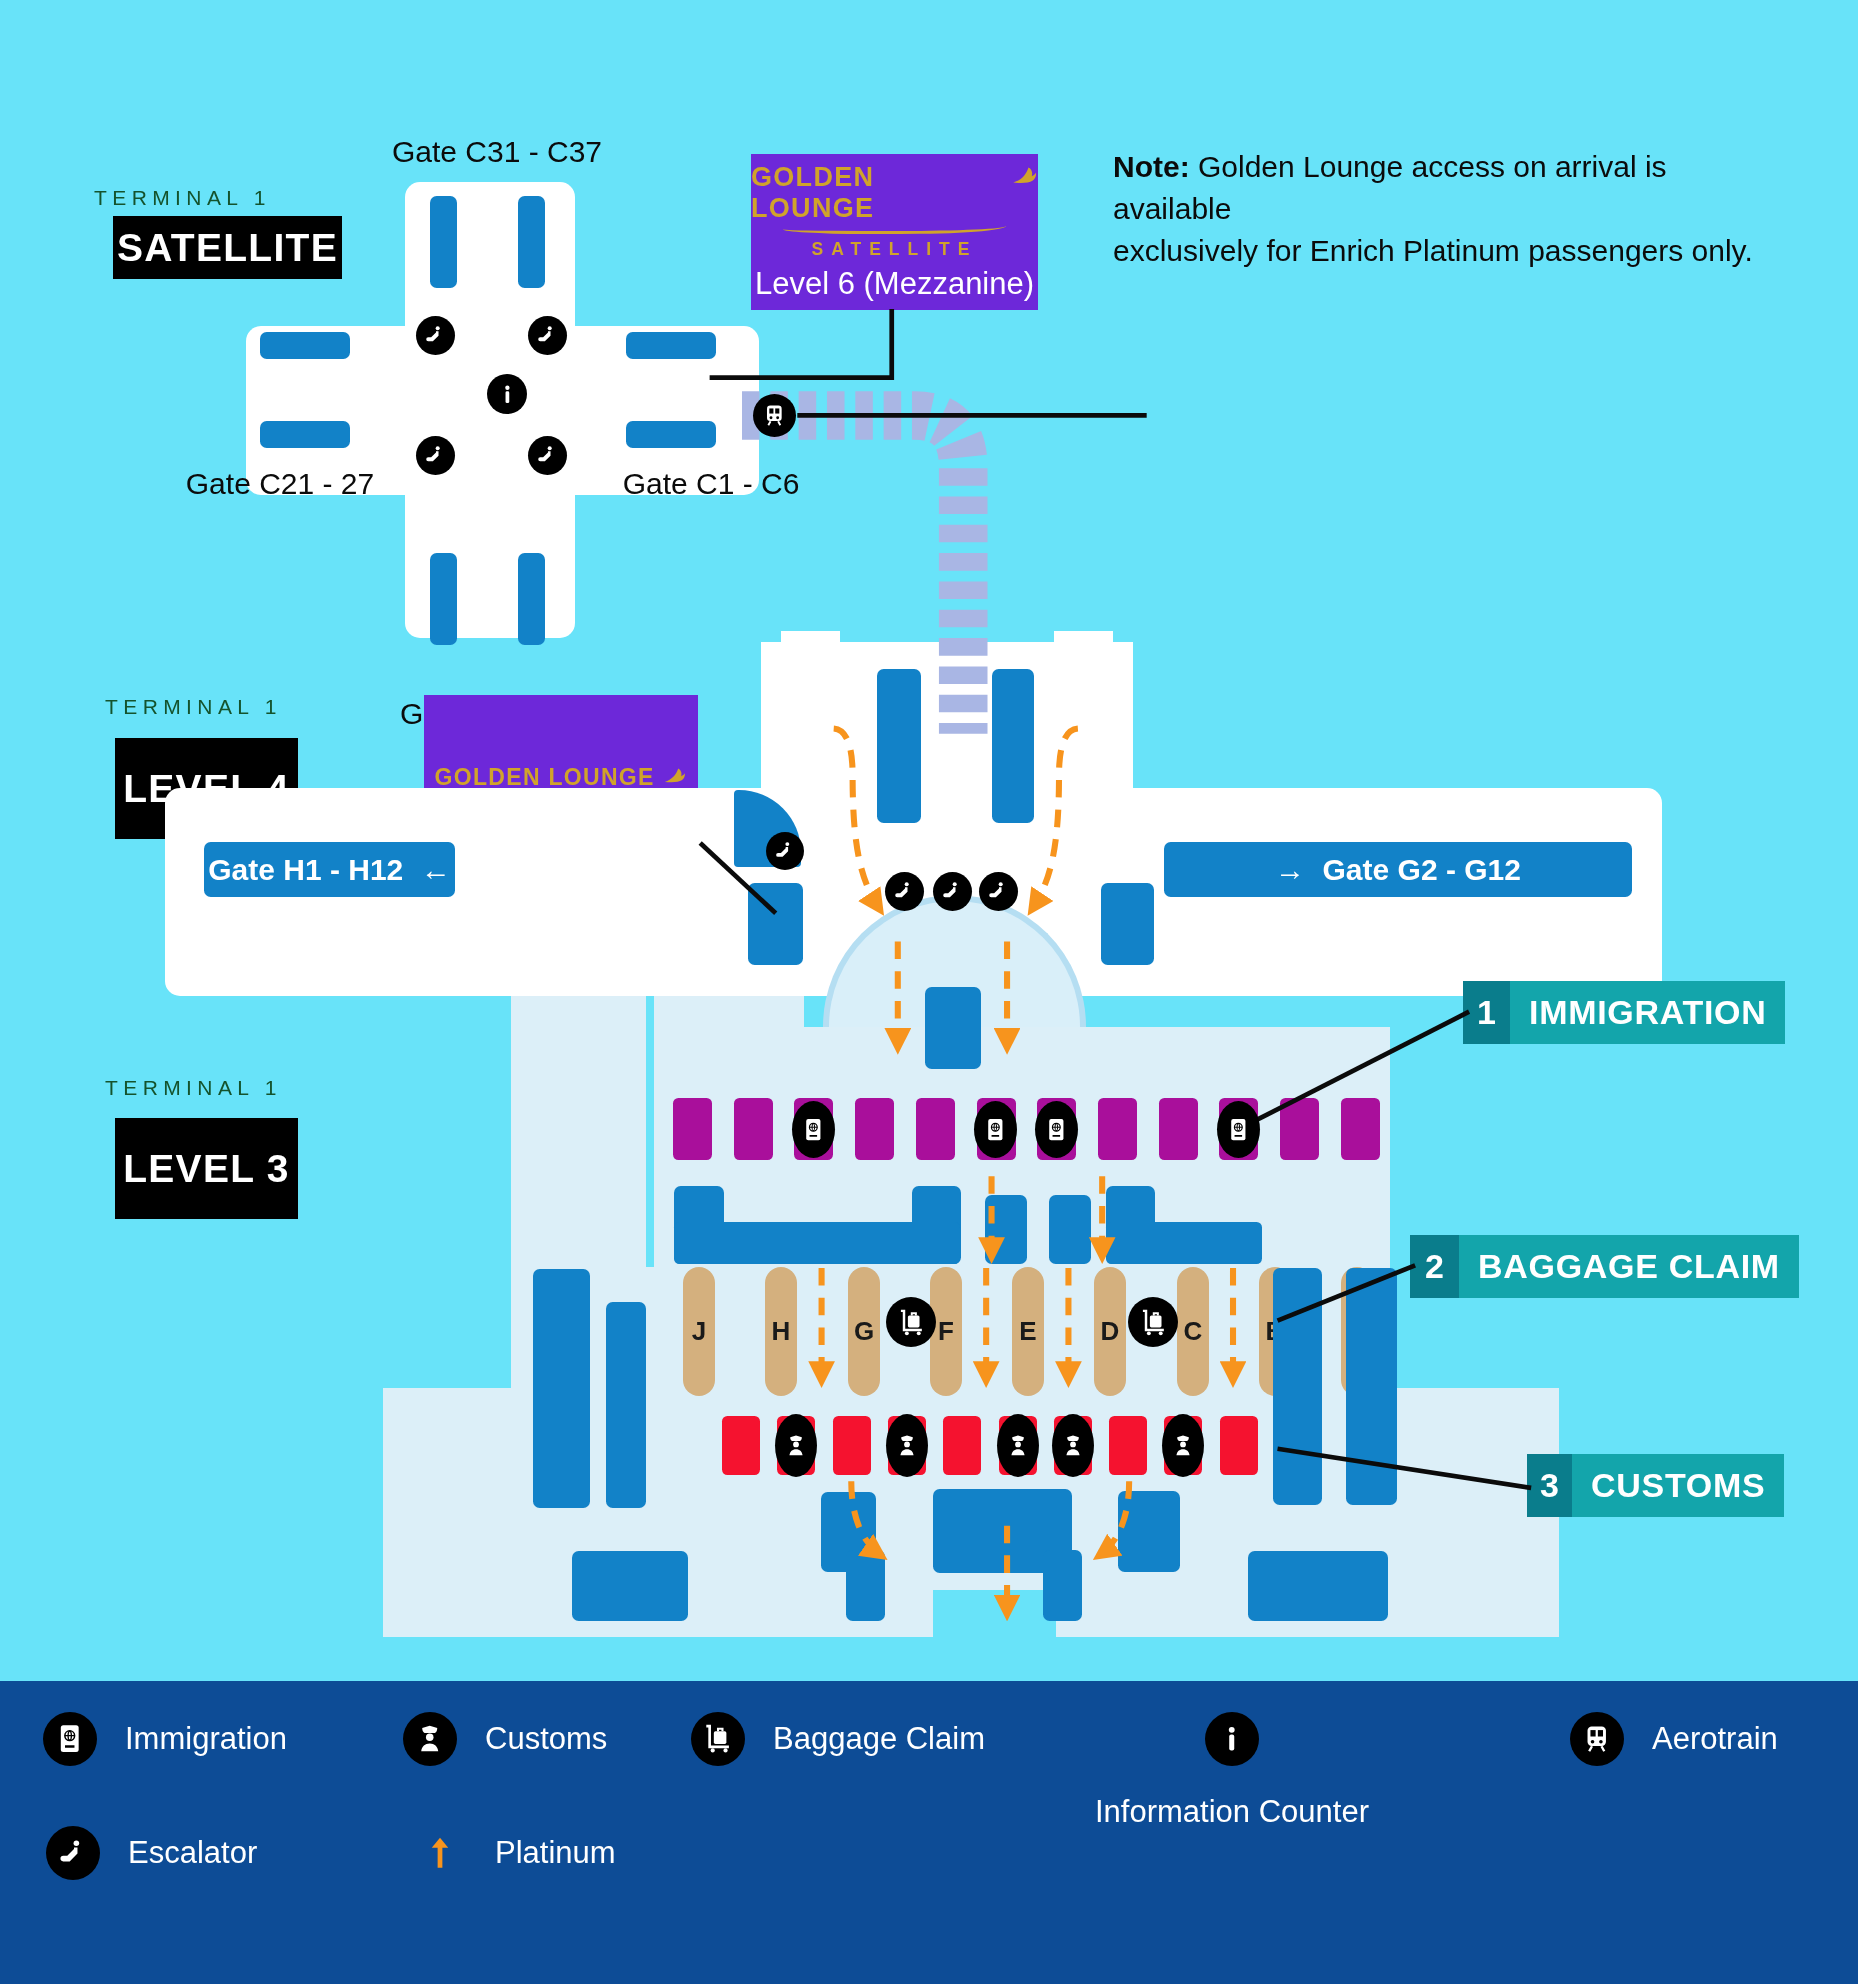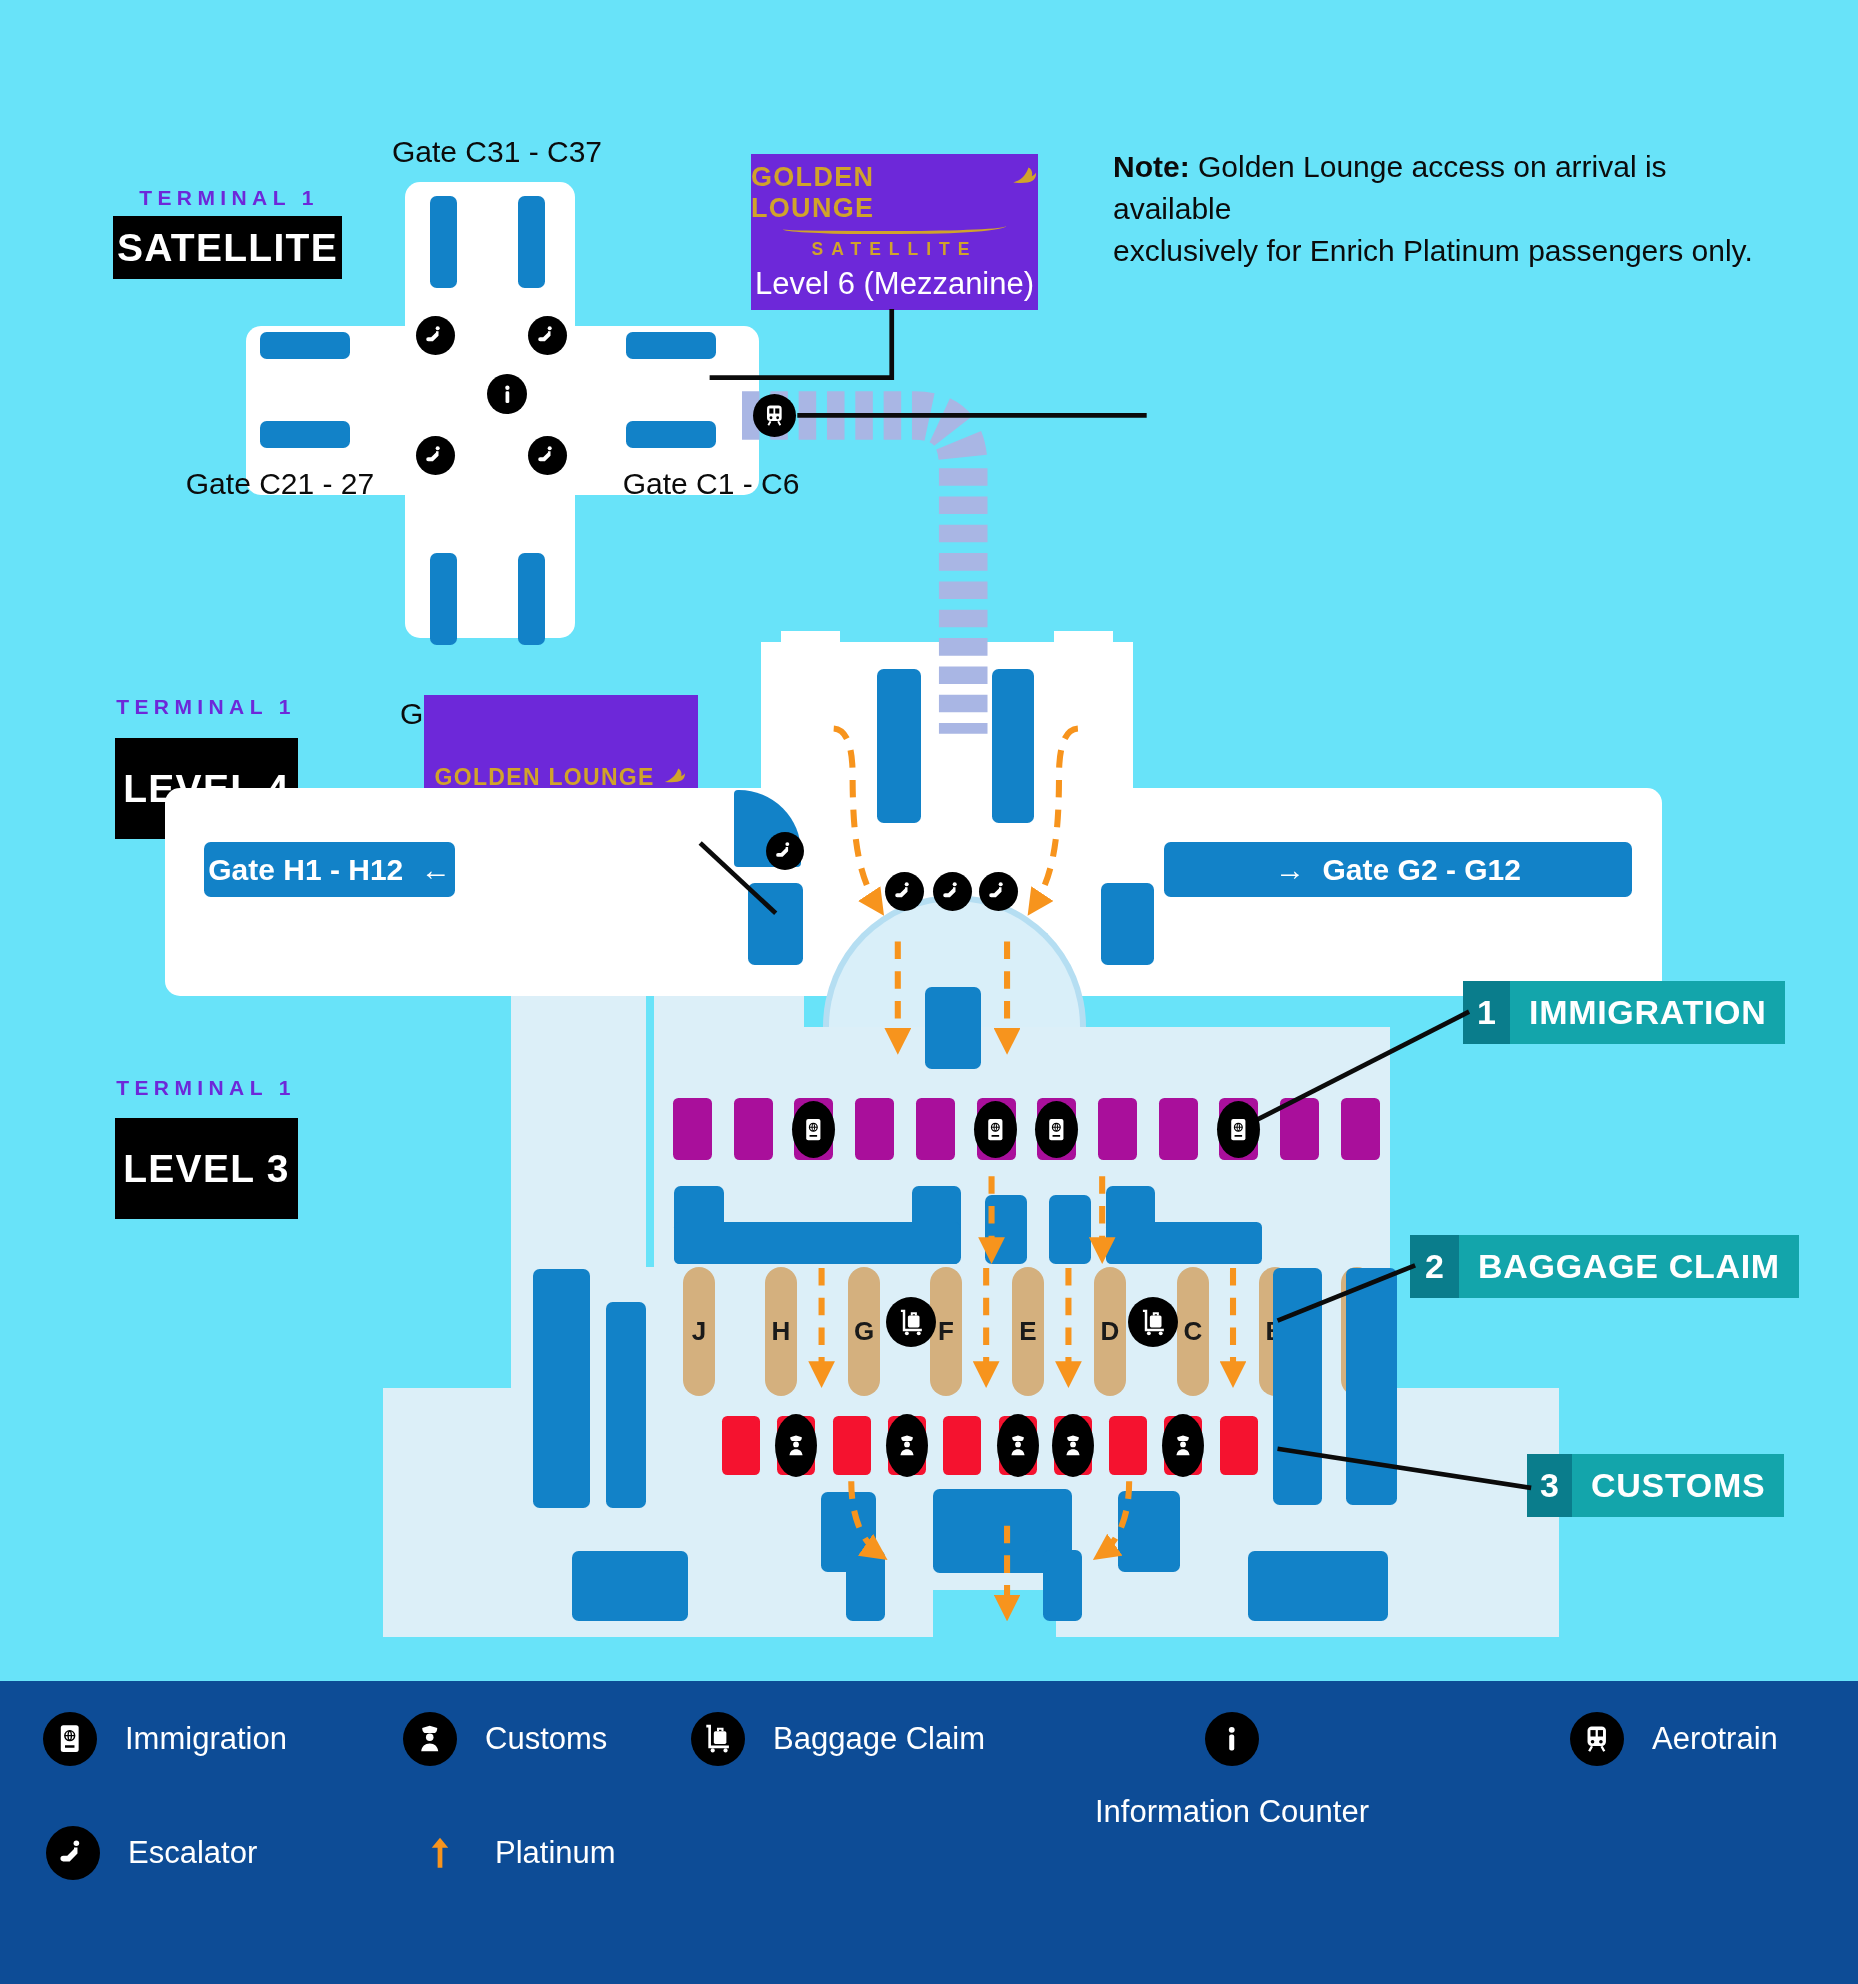--- a/index.html
+++ b/index.html
@@ -1,19 +1,19 @@
 <!DOCTYPE html>
 <html style="--bg: #68E3F9; --level3_bg: #DCEFF8; --gate_blue: #1282C8; --track_lavender: #A9B6E4; --immigration_purple: #A90F9B; --baggage_tan: #D4B07E; --customs_red: #F5122F; --arrow_orange: #F7941D; --callout_teal: #13A5AB; --callout_teal_dark: #0A7D8C; --legend_navy: #0D4C96; --gold: #D0A32B;font-size:10.8px"><head>
 <meta charset="utf-8">
 <style>
   html,body{margin:0;padding:0;background:#444;}
   .stage{position:relative;width:1859px;height:1985px;overflow:hidden;
          font-family:"Liberation Sans", sans-serif;background:var(--bg);}
   .abs{position:absolute;}
-  .sec-label{position:absolute;font-weight:700;font-size:21px;letter-spacing:5.4px;color:#6d28d9;text-align:center;}
+  .sec-label{position:absolute;font-weight:400;font-size:21px;letter-spacing:5.4px;color:#14532d;}
   .sec-box{position:absolute;background:#000;color:#fff;display:flex;align-items:center;justify-content:center;
            font-weight:700;letter-spacing:1.3px;font-size:39px;}
   .white{background:#fff;}
   .lt{background:var(--level3_bg);}
   .gate{position:absolute;background:var(--gate_blue);border-radius:6.7px;}
   .blk{position:absolute;background:#000;border-radius:50%;display:flex;align-items:center;justify-content:center;}
   .ic{width:62%;height:62%;display:block;}
   .glabel{position:absolute;font-size:30px;font-weight:500;color:#0B0B0B;text-align:center;white-space:nowrap;}
   .lounge{position:absolute;background:#6d28d9;display:flex;flex-direction:column;align-items:center;justify-content:center;}
   .lounge .brand{display:flex;align-items:flex-start;gap:6.7px;color:var(--gold);font-weight:700;letter-spacing:1.3px;}

